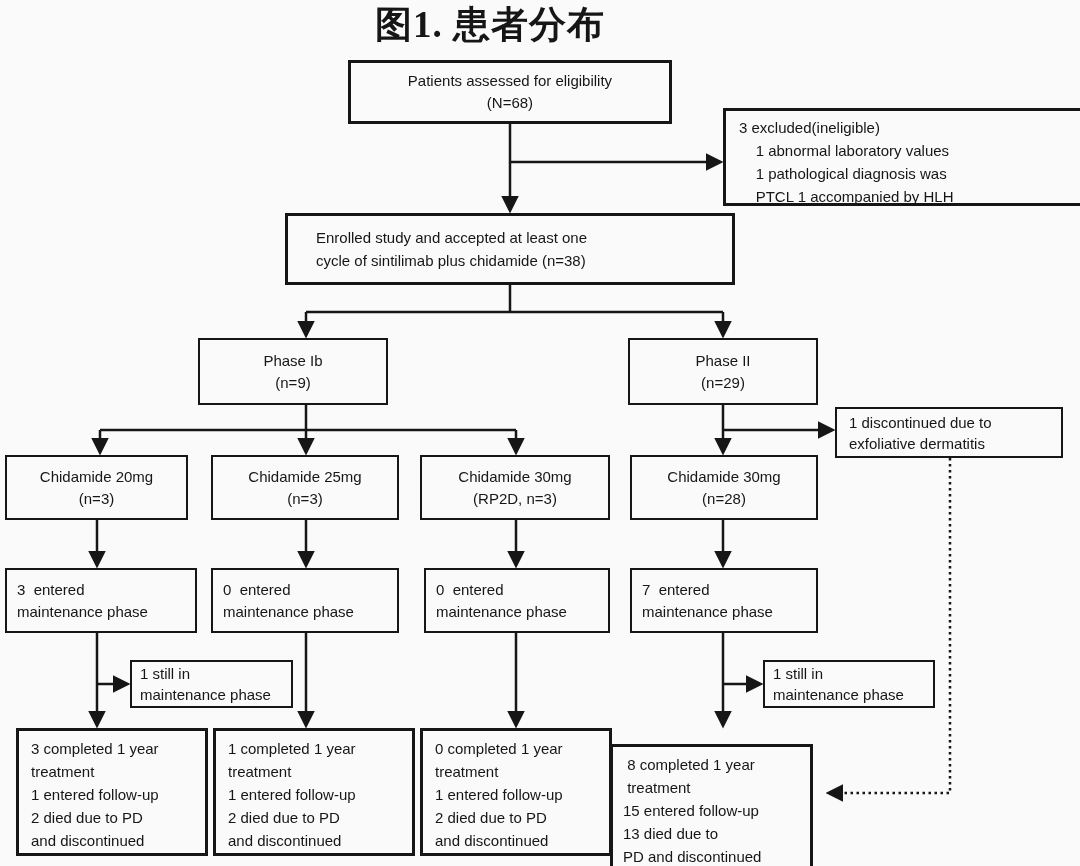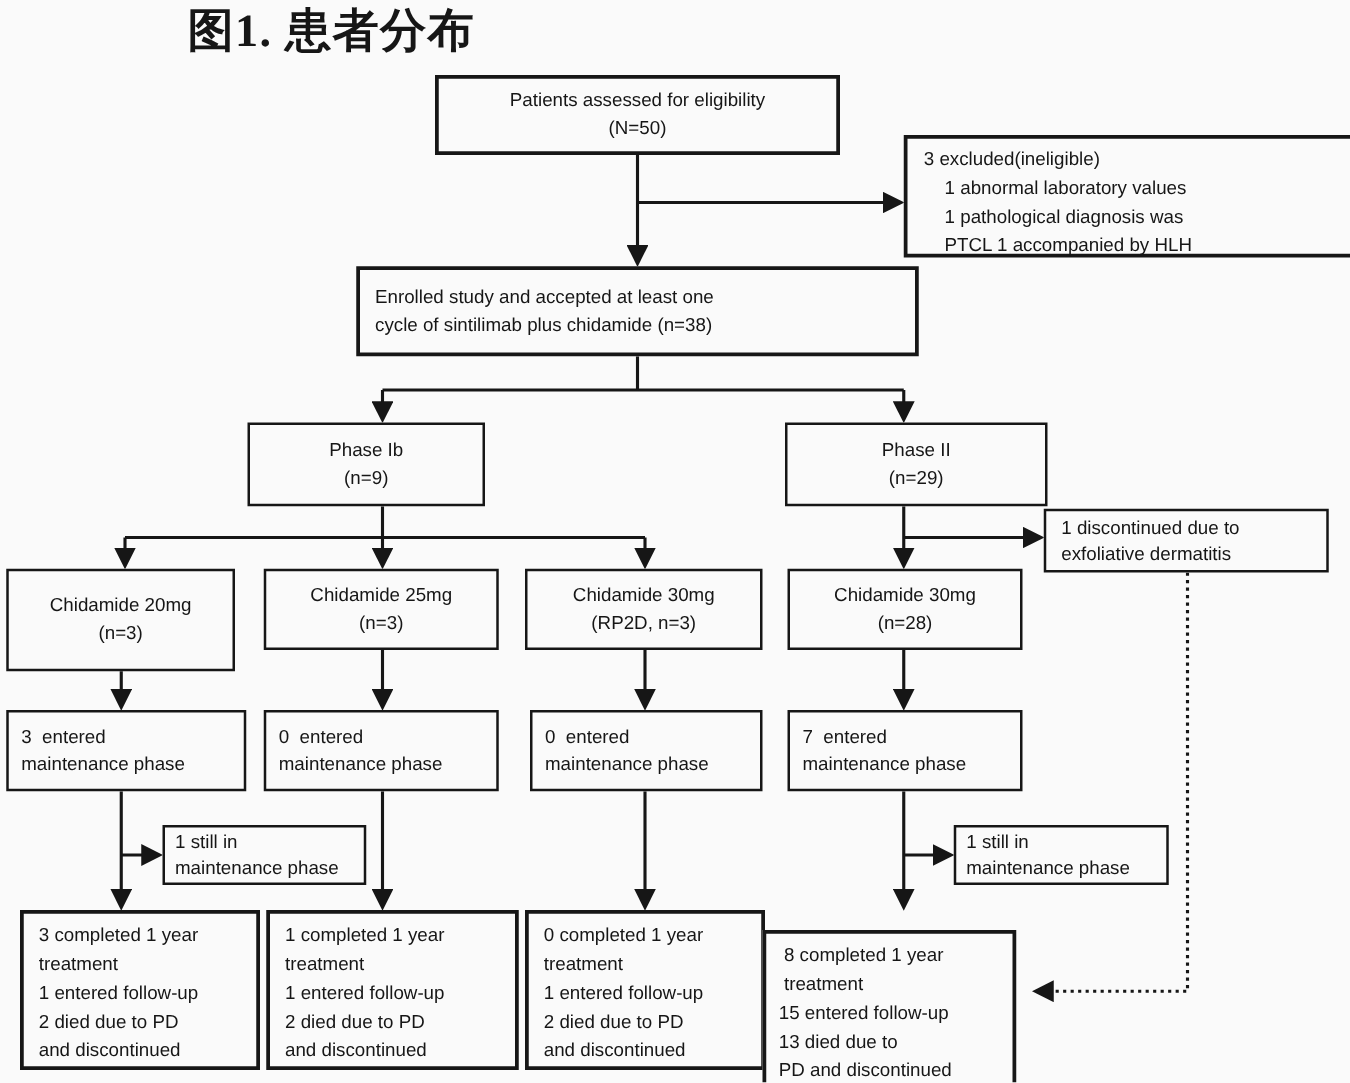--- a/index.html
+++ b/index.html
@@ -1,34 +1,34 @@
 <!DOCTYPE html>
 <html><head>
 <meta charset="utf-8">
 <style>
   html,body{margin:0;padding:0;background:#fafafa;}
   .stage{position:relative;width:1080px;height:866px;background:#fafafa;
          font-family:"Liberation Sans","DejaVu Sans",sans-serif;color:#161616;overflow:hidden;}
   .wires{position:absolute;left:0;top:0;}
   .fig-title{position:absolute;left:150px;top:0px;width:680px;height:50px;
          font-family:"Liberation Serif","DejaVu Serif",serif;font-weight:bold;
-         font-size:37px;letter-spacing:1px;}
+         font-size:37px;text-align:center;letter-spacing:1px;}
   .node{position:absolute;box-sizing:border-box;border:2.5px solid #161616;background:#fafafa;
         white-space:pre-wrap;font-size:15px;line-height:22px;display:flex;align-items:center;}
   .c{justify-content:center;text-align:center;}
   
   .n-elig{left:348px;top:60px;width:324px;height:64px;border-width:3px;}
   .n-excl{left:723px;top:108px;width:408px;height:98px;border-width:3px;
           align-items:flex-start;padding:5px 4px 0 13px;line-height:23px;}
   .n-enr{left:285px;top:213px;width:450px;height:72px;border-width:3px;
-         padding-left:12px;line-height:23px;}
+         padding-left:28px;line-height:23px;}
   .n-p1{left:198px;top:338px;width:190px;height:67px;}
-  .n-p2{left:628px;top:338px;width:210px;height:67px;}
+  .n-p2{left:628px;top:338px;width:190px;height:67px;}
   .n-disc{left:835px;top:407px;width:228px;height:51px;padding-left:12px;line-height:21px;}
-  .n-g1{left:5px;top:455px;width:183px;height:82px;}
+  .n-g1{left:5px;top:455px;width:183px;height:65px;}
   .n-g2{left:211px;top:455px;width:188px;height:65px;}
   .n-g3{left:420px;top:455px;width:190px;height:65px;}
   .n-g4{left:630px;top:455px;width:188px;height:65px;}
   .n-h1{left:5px;top:568px;width:192px;height:65px;padding-left:10px;}
   .n-h2{left:211px;top:568px;width:188px;height:65px;padding-left:10px;}
   .n-h3{left:424px;top:568px;width:186px;height:65px;padding-left:10px;}
   .n-h4{left:630px;top:568px;width:188px;height:65px;padding-left:10px;}
   .n-i1{left:130px;top:660px;width:163px;height:48px;padding-left:8px;line-height:21px;}
   .n-i2{left:763px;top:660px;width:172px;height:48px;padding-left:8px;line-height:21px;}
   .n-j1{left:16px;top:728px;width:192px;height:128px;border-width:3px;
@@ -82,21 +82,21 @@
       <path d="M723,633 V725" marker-end="url(#arr)"></path>
       <path d="M723,684 H760" marker-end="url(#arr)"></path>
 
       <path d="M950,458 V793 H829" stroke-dasharray="2.5 3.5" marker-end="url(#arr)"></path>
     </g>
   </svg>
 
   <div class="fig-title">图1. 患者分布</div>
 
   <div class="node c n-elig">Patients assessed for eligibility
-(N=50)</div>
+(N=68)</div>
   <div class="node n-excl">3 excluded(ineligible)
     1 abnormal laboratory values
     1 pathological diagnosis was
     PTCL 1 accompanied by HLH</div>
   <div class="node n-enr">Enrolled study and accepted at least one
 cycle of sintilimab plus chidamide (n=38)</div>
 
   <div class="node c n-p1">Phase Ib
 (n=9)</div>
   <div class="node c n-p2">Phase II

